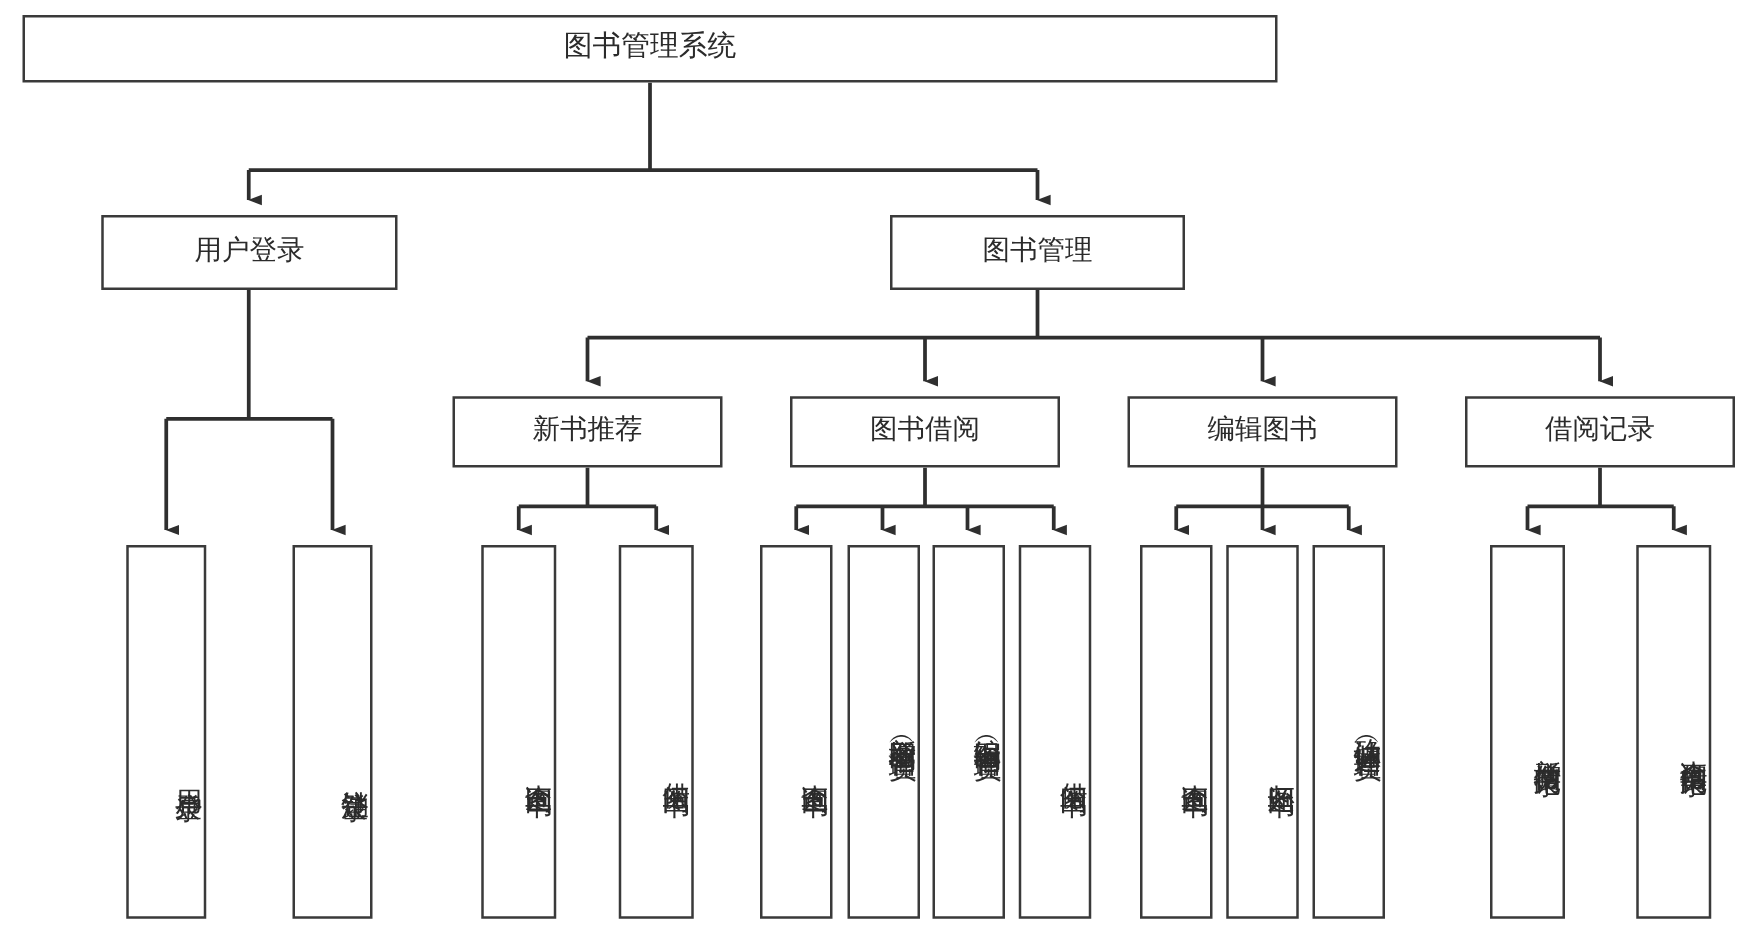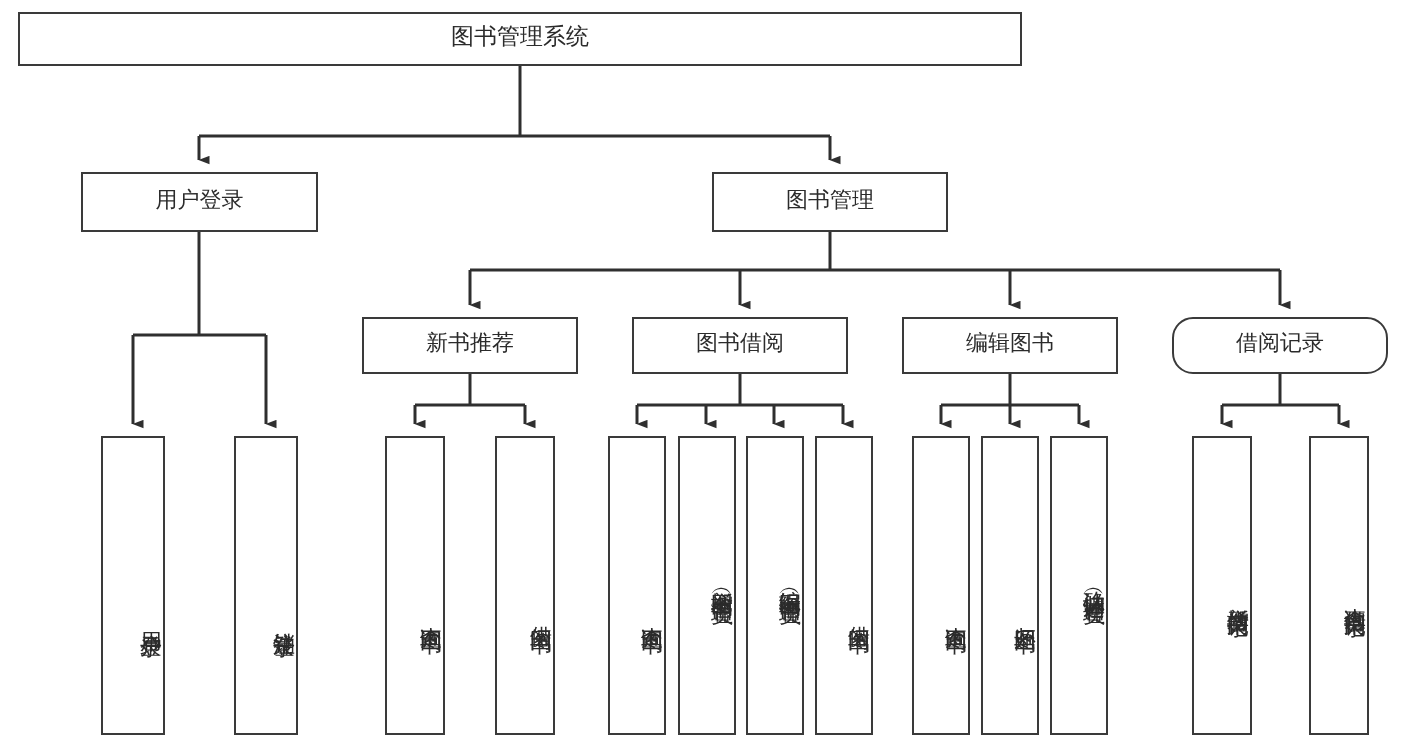--- a/index.html
+++ b/index.html
@@ -138,21 +138,21 @@
 
   <div class="node h" style="left:632px; top:317px; width:216px; height:57px;">
     <span class="lbl">图书借阅</span>
   </div>
   <div class="node h" style="left:362px; top:317px; width:216px; height:57px;">
     <span class="lbl">新书推荐</span>
   </div>
   <div class="node h" style="left:902px; top:317px; width:216px; height:57px;">
     <span class="lbl">编辑图书</span>
   </div>
-  <div class="node h" style="left:1172px; top:317px; width:216px; height:57px;border-radius:21px;">
+  <div class="node h" style="left:1172px; top:317px; width:216px; height:57px;">
     <span class="lbl">借阅记录</span>
   </div>
 
   <div class="node v" style="left:101px; top:436px; width:64px; height:299px; padding-top:78px;">
     <span class="lbl">用户登录</span>
   </div>
   <div class="node v" style="left:234px; top:436px; width:64px; height:299px; padding-top:78px;">
     <span class="lbl">注销登录</span>
   </div>
 

